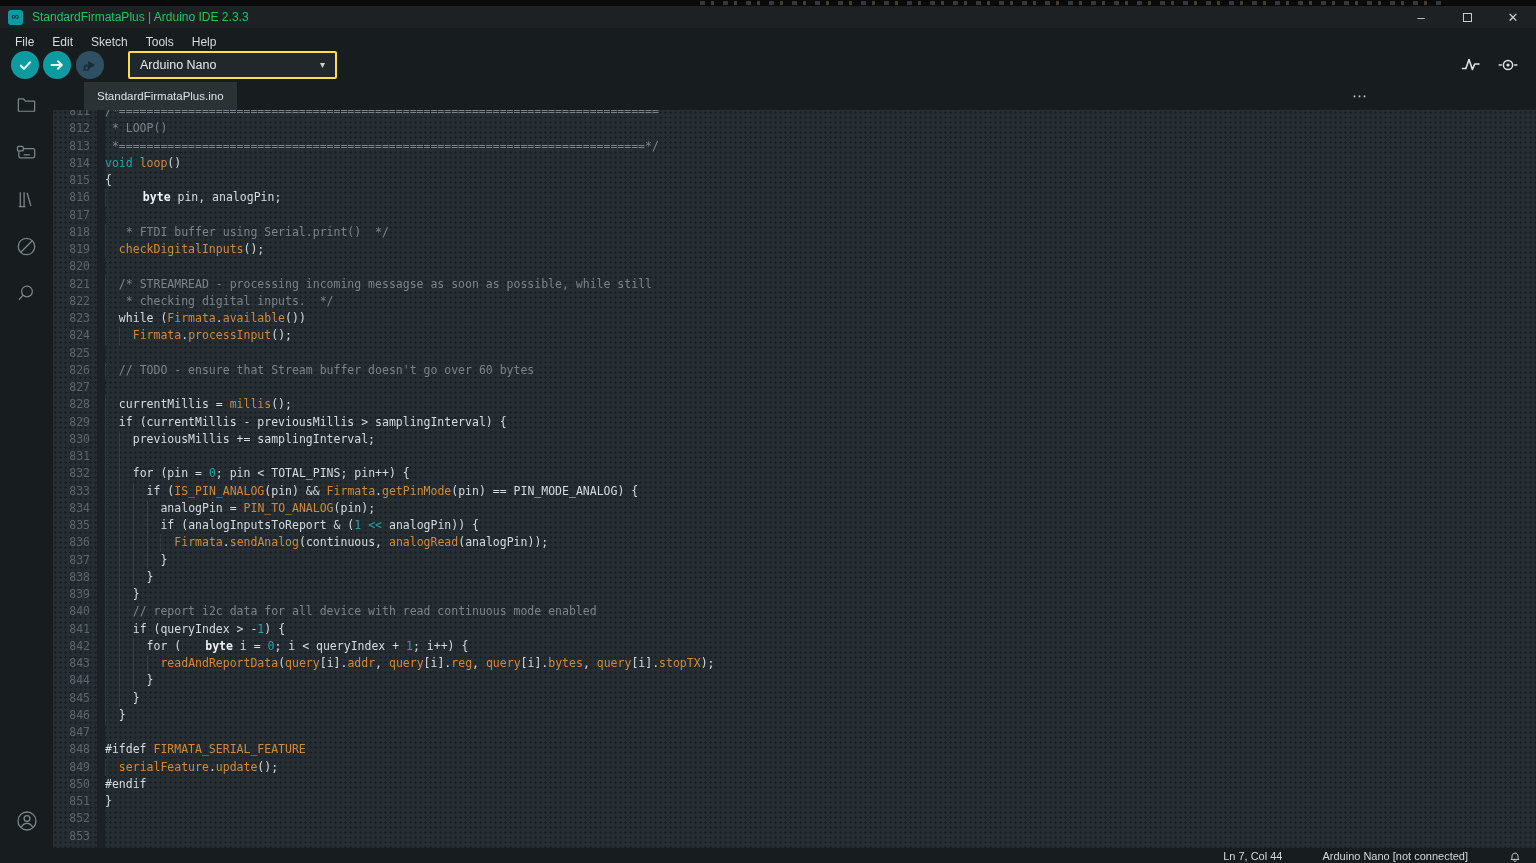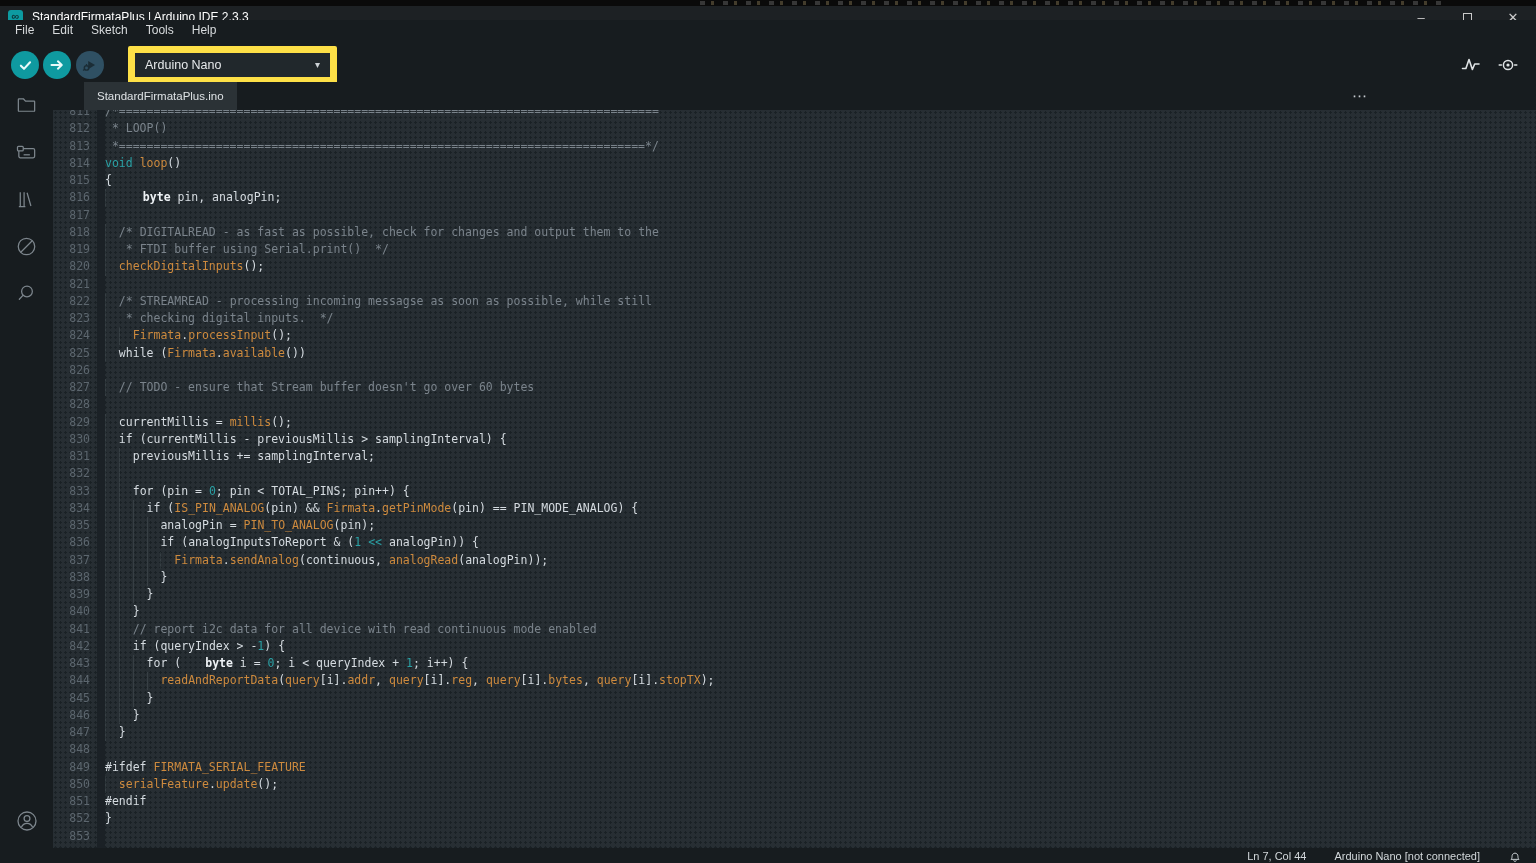--- a/index.html
+++ b/index.html
@@ -12,37 +12,37 @@
   
   .sliver { position:absolute; left:0; top:0; width:1536px; height:6px; background:#0a0a0a; }
   .sliver-marks { position:absolute; left:700px; top:1px; width:745px; height:4px; opacity:.45;
     background:repeating-linear-gradient(90deg,#6d6d6d 0 5px,transparent 5px 11px,#8a7a55 11px 14px,transparent 14px 23px); }
 
   
   .titlebar { position:absolute; left:0; top:6px; width:100%; height:22px; background:#1d2124;
     display:flex; align-items:center; }
   .logo { width:15px; height:15px; border-radius:3px; background:#0d9ba1; color:#0c3236;
     font-weight:bold; font-size:11px; line-height:13px; text-align:center; margin:0 9px 0 8px; }
-  .title { font-size:12px; color:#ffffff; }
+  .title { font-size:12px; color:#22c55e; }
   .win-controls { margin-left:auto; display:flex; height:100%; }
   .wbtn { width:46px; display:flex; align-items:center; justify-content:center; color:#cccccc; font-size:13px; }
   .wbtn .sq { width:9px; height:9px; border:1px solid #c9c9c9; display:block; }
 
   
-  .menubar { position:absolute; left:0; top:20px; width:100%; height:19px; background:#171c1f;
+  .menubar { position:absolute; left:0; top:32px; width:100%; height:19px; background:#171c1f;
     display:flex; align-items:center; padding-left:6px;text-align:right; }
   .menu-item { padding:0 9px; font-size:12px; color:#d8dbdd; }
 
   
   .toolbar { position:absolute; left:0; top:47px; width:100%; height:35px; display:flex; align-items:center; }
   .tbtn { width:28px; height:28px; border-radius:50%; display:flex; align-items:center; justify-content:center; flex:0 0 auto; }
   .tbtn.verify { background:#0f9aa0; margin-left:11px; }
   .tbtn.upload { background:#0f9aa0; margin-left:4px; }
   .tbtn.debug  { background:#2f5063; margin-left:5px; }
-  .board-select { margin-left:24px; width:209px; height:27px; background:#21282c; border:7px solid #fde047;
+  .board-select { margin-left:24px; width:209px; height:27px; background:#21282c; border:2px solid #fde047;
     border-radius:2px; display:flex; align-items:center; padding:12px 10px; }
   .board-select .val { font-size:12.5px; color:#e6e9eb; }
   .board-select .caret { margin-left:auto; color:#ccd2d6; font-size:10px; }
   .right-tools { margin-left:auto; display:flex; align-items:center; gap:14px; margin-right:16px; }
 
   
   .sidebar { position:absolute; left:0; top:82px; width:53px; height:766px; background:#171c1f; }
   .side-icon { width:53px; height:47px; display:flex; align-items:center; justify-content:center; }
   .side-icon.account { position:absolute; left:0; bottom:4px; }
 
@@ -67,21 +67,21 @@
   .cl .ig { display:inline-block; height:17.25px; vertical-align:top;
     box-shadow:inset 1px 0 0 rgba(170,190,200,.12); }
   .cl .c { color:#7a838b; }
   .cl .k { color:#2aa0a4; }
   .cl .n { color:#2aa0a4; }
   .cl .o { color:#cd8a3e; }
   .cl .b { color:#eef2f5; font-weight:bold;padding-left:24px; }
 
   
   .statusbar { position:absolute; left:0; bottom:0; width:100%; height:15px; background:#171c1f;
-    display:flex; align-items:center; justify-content:flex-end; gap:28px; padding-right:14px; }
+    display:flex; align-items:center; justify-content:flex-end; gap:40px; padding-right:14px; }
   .status-item { font-size:11px; color:#d2d7da; }
 
   svg.icon { display:block; }
 </style>
 </head>
 <body>
 
 <div id="app">
 
   <div class="sliver">
@@ -242,28 +242,27 @@
         <div class="ln">853</div>
       </div>
     <div class="code">
         <div class="cl"><span class="c">/*==============================================================================</span></div>
         <div class="cl"><span class="c"> * LOOP()</span></div>
         <div class="cl"><span class="c"> *============================================================================*/</span></div>
         <div class="cl"><span class="k">void</span><span class="d"> </span><span class="o">loop</span><span class="d">()</span></div>
         <div class="cl"><span class="d">{</span></div>
         <div class="cl"><span class="ig">  </span><span class="d"></span><span class="b">byte</span><span class="d"> pin, analogPin;</span></div>
         <div class="cl"></div>
-        <div class="cl"><span class="ig">  </span><span class="c">/* DIGITALREAD - as fast as possible, check for changes and output them to the</span></div>
         <div class="cl"><span class="ig">  </span><span class="c"> * FTDI buffer using Serial.print()  */</span></div>
         <div class="cl"><span class="ig">  </span><span class="d"></span><span class="o">checkDigitalInputs</span><span class="d">();</span></div>
         <div class="cl"></div>
         <div class="cl"><span class="ig">  </span><span class="c">/* STREAMREAD - processing incoming messagse as soon as possible, while still</span></div>
         <div class="cl"><span class="ig">  </span><span class="c"> * checking digital inputs.  */</span></div>
+        <div class="cl"><span class="ig">  </span><span class="d">while (</span><span class="o">Firmata</span><span class="d">.</span><span class="o">available</span><span class="d">())</span></div>
         <div class="cl"><span class="ig">  </span><span class="ig">  </span><span class="d"></span><span class="o">Firmata</span><span class="d">.</span><span class="o">processInput</span><span class="d">();</span></div>
-        <div class="cl"><span class="ig">  </span><span class="d">while (</span><span class="o">Firmata</span><span class="d">.</span><span class="o">available</span><span class="d">())</span></div>
         <div class="cl"></div>
         <div class="cl"><span class="ig">  </span><span class="c">// TODO - ensure that Stream buffer doesn't go over 60 bytes</span></div>
         <div class="cl"></div>
         <div class="cl"><span class="ig">  </span><span class="d">currentMillis = </span><span class="o">millis</span><span class="d">();</span></div>
         <div class="cl"><span class="ig">  </span><span class="d">if (currentMillis - previousMillis &gt; samplingInterval) {</span></div>
         <div class="cl"><span class="ig">  </span><span class="ig">  </span><span class="d">previousMillis += samplingInterval;</span></div>
         <div class="cl"><span class="ig">  </span><span class="ig">  </span></div>
         <div class="cl"><span class="ig">  </span><span class="ig">  </span><span class="d">for (pin = </span><span class="n">0</span><span class="d">; pin &lt; TOTAL_PINS; pin++) {</span></div>
         <div class="cl"><span class="ig">  </span><span class="ig">  </span><span class="ig">  </span><span class="d">if (</span><span class="o">IS_PIN_ANALOG</span><span class="d">(pin) &amp;&amp; </span><span class="o">Firmata</span><span class="d">.</span><span class="o">getPinMode</span><span class="d">(pin) == PIN_MODE_ANALOG) {</span></div>
         <div class="cl"><span class="ig">  </span><span class="ig">  </span><span class="ig">  </span><span class="ig">  </span><span class="d">analogPin = </span><span class="o">PIN_TO_ANALOG</span><span class="d">(pin);</span></div>

